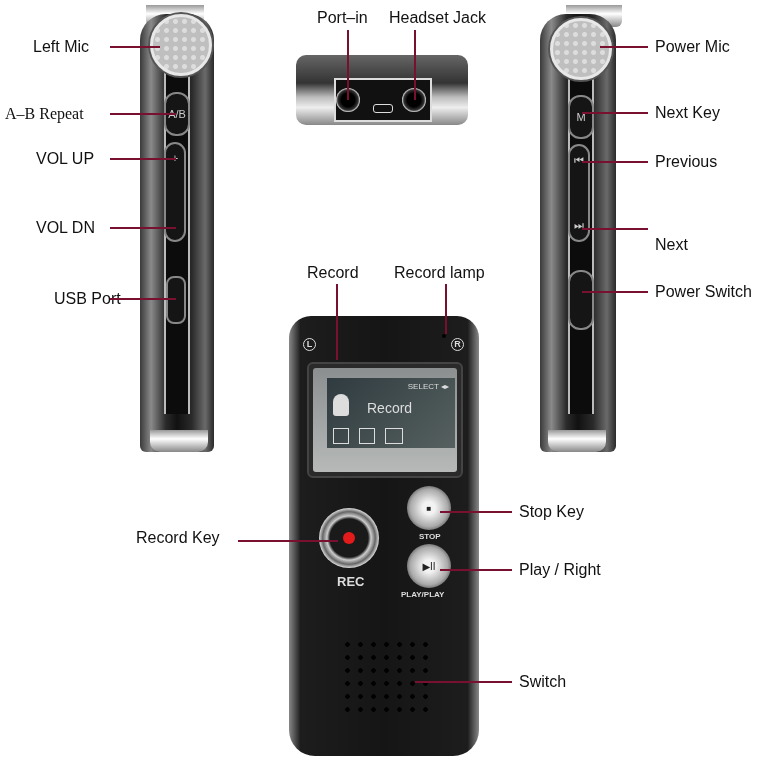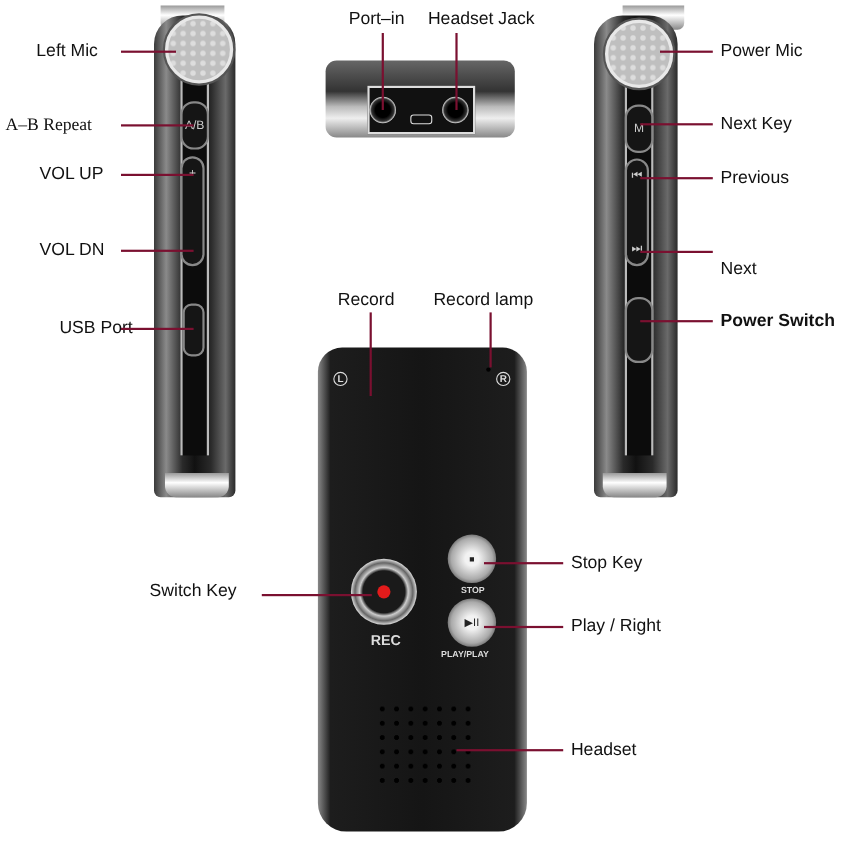--- a/index.html
+++ b/index.html
@@ -81,46 +81,58 @@
   <div class="btn" style="left:568px;top:270px;width:22px;height:56px;"></div>
 </div>
 <span class="lbl" style="left:655px;top:38px;">Power Mic</span>
 <div class="line h" style="left:600px;top:46px;width:48px;"></div>
 <span class="lbl" style="left:655px;top:104px;">Next Key</span>
 <div class="line h" style="left:582px;top:112px;width:66px;"></div>
 <span class="lbl" style="left:655px;top:153px;">Previous</span>
 <div class="line h" style="left:582px;top:161px;width:66px;"></div>
 <span class="lbl" style="left:655px;top:236px;">Next</span>
 <div class="line h" style="left:582px;top:228px;width:66px;"></div>
-<span class="lbl" style="left:655px;top:283px;font-weight:bold;">Power Switch</span>
+<span class="lbl" style="left:655px;top:283px;">Power Switch</span>
 <div class="line h" style="left:582px;top:291px;width:66px;"></div>
 
 <span class="lbl" style="left:307px;top:264px;">Record</span>
 <span class="lbl" style="left:394px;top:264px;">Record lamp</span>
 <div class="front">
   <span class="small" style="left:14px;top:22px;font-size:9px;border:1px solid #ddd;border-radius:50%;width:11px;height:11px;text-align:center;line-height:11px;">L</span>
   <span class="small" style="left:162px;top:22px;font-size:9px;border:1px solid #ddd;border-radius:50%;width:11px;height:11px;text-align:center;line-height:11px;">R</span>
   <div style="position:absolute;left:153px;top:18px;width:4px;height:4px;border-radius:50%;background:#000;"></div>
+  <div class="screen-frame">
+    <div class="screen">
+      <div class="lcd">
+        <span style="position:absolute;right:6px;top:4px;font-size:8px;">SELECT ◂▸</span>
+        <span style="position:absolute;left:6px;top:16px;width:16px;height:22px;background:#ddd;border-radius:8px 8px 3px 3px;"></span>
+        <span style="position:absolute;left:40px;top:22px;font-size:14px;">Record</span>
+        <span style="position:absolute;left:6px;top:50px;width:14px;height:14px;border:1px solid #ddd;"></span>
+        <span style="position:absolute;left:32px;top:50px;width:14px;height:14px;border:1px solid #ddd;"></span>
+        <span style="position:absolute;left:58px;top:50px;width:16px;height:14px;border:1px solid #ddd;"></span>
+      </div>
+    </div>
+  </div>
   <div class="rec-ring">
       <div class="rec-dot"></div>
     </div>
   <span class="small" style="left:48px;top:258px;font-size:13px;">REC</span>
   <div class="round" style="left:118px;top:170px;">
       <span style="font-size:8px;">■</span>
     </div>
   <span class="small" style="left:130px;top:216px;">STOP</span>
   <div class="round" style="left:118px;top:228px;">
       <span style="font-size:10px;">▶II</span>
     </div>
   <span class="small" style="left:112px;top:274px;">PLAY/PLAY</span>
   <div class="grille"></div>
 </div>
 <div class="line v" style="left:336px;top:284px;height:76px;"></div>
 <div class="line v" style="left:445px;top:284px;height:50px;"></div>
 
-<span class="lbl" style="left:136px;top:529px;">Switch Key</span>
+<span class="lbl" style="left:136px;top:529px;">Record Key</span>
 <div class="line h" style="left:238px;top:540px;width:100px;"></div>
 <span class="lbl" style="left:519px;top:503px;">Stop Key</span>
 <div class="line h" style="left:440px;top:511px;width:72px;"></div>
 <span class="lbl" style="left:519px;top:561px;">Play / Right</span>
 <div class="line h" style="left:440px;top:569px;width:72px;"></div>
-<span class="lbl" style="left:519px;top:673px;">Headset</span>
+<span class="lbl" style="left:519px;top:673px;">Switch</span>
 <div class="line h" style="left:415px;top:681px;width:97px;"></div>
 
 </body></html>

